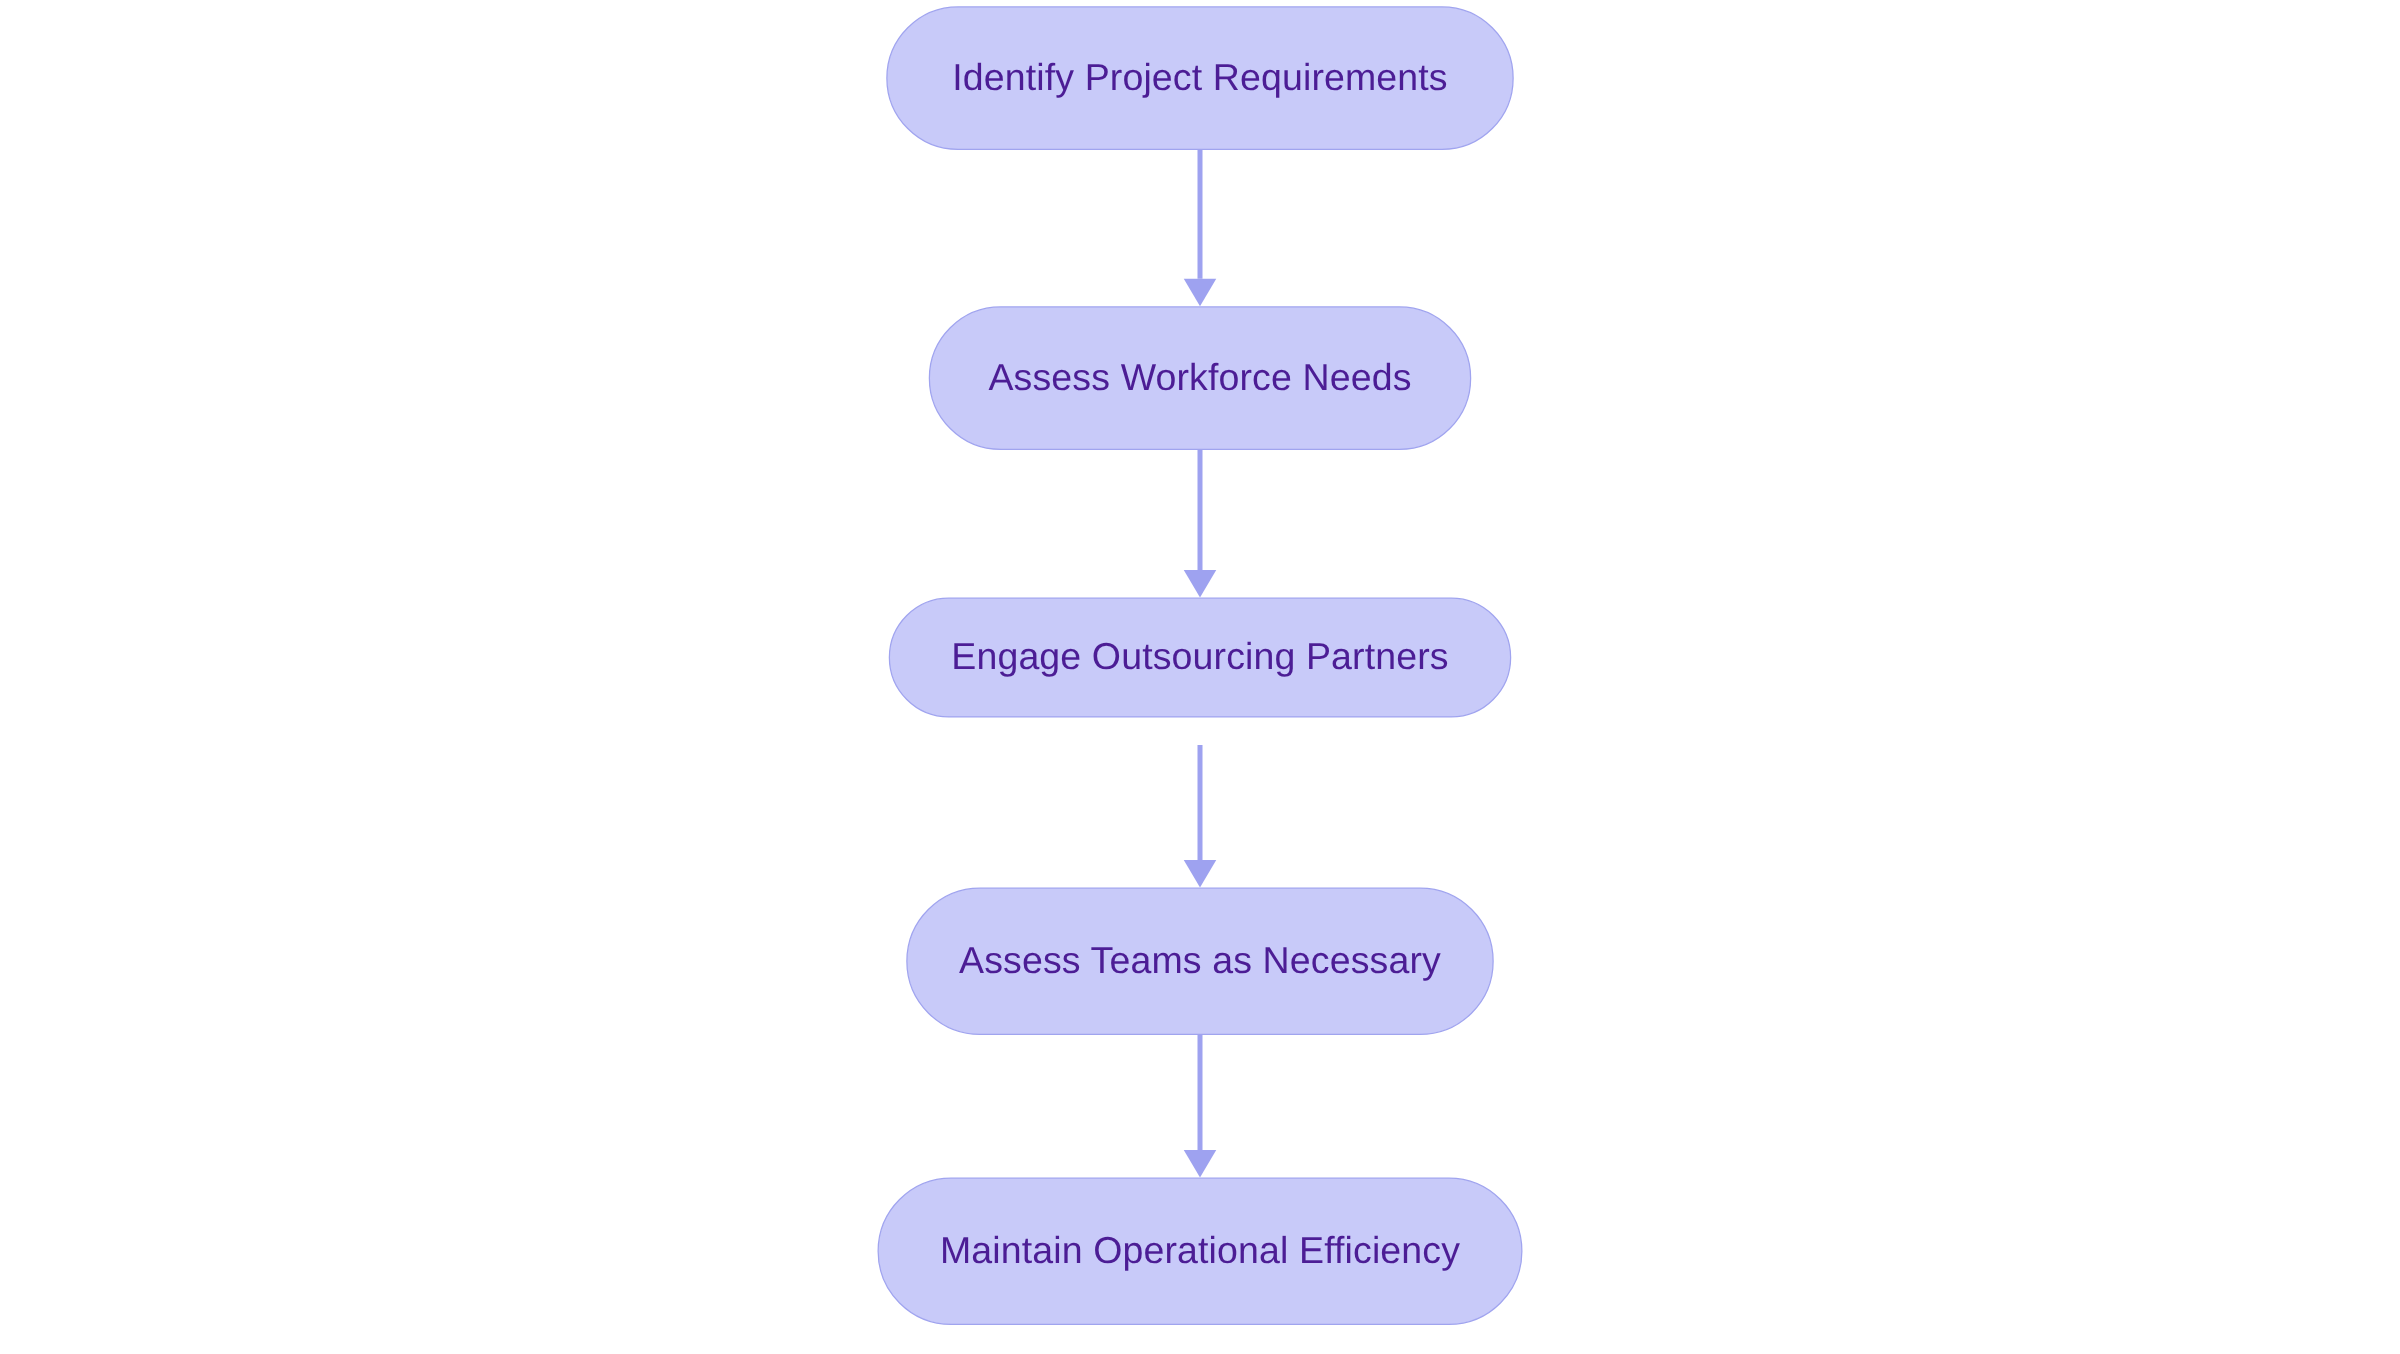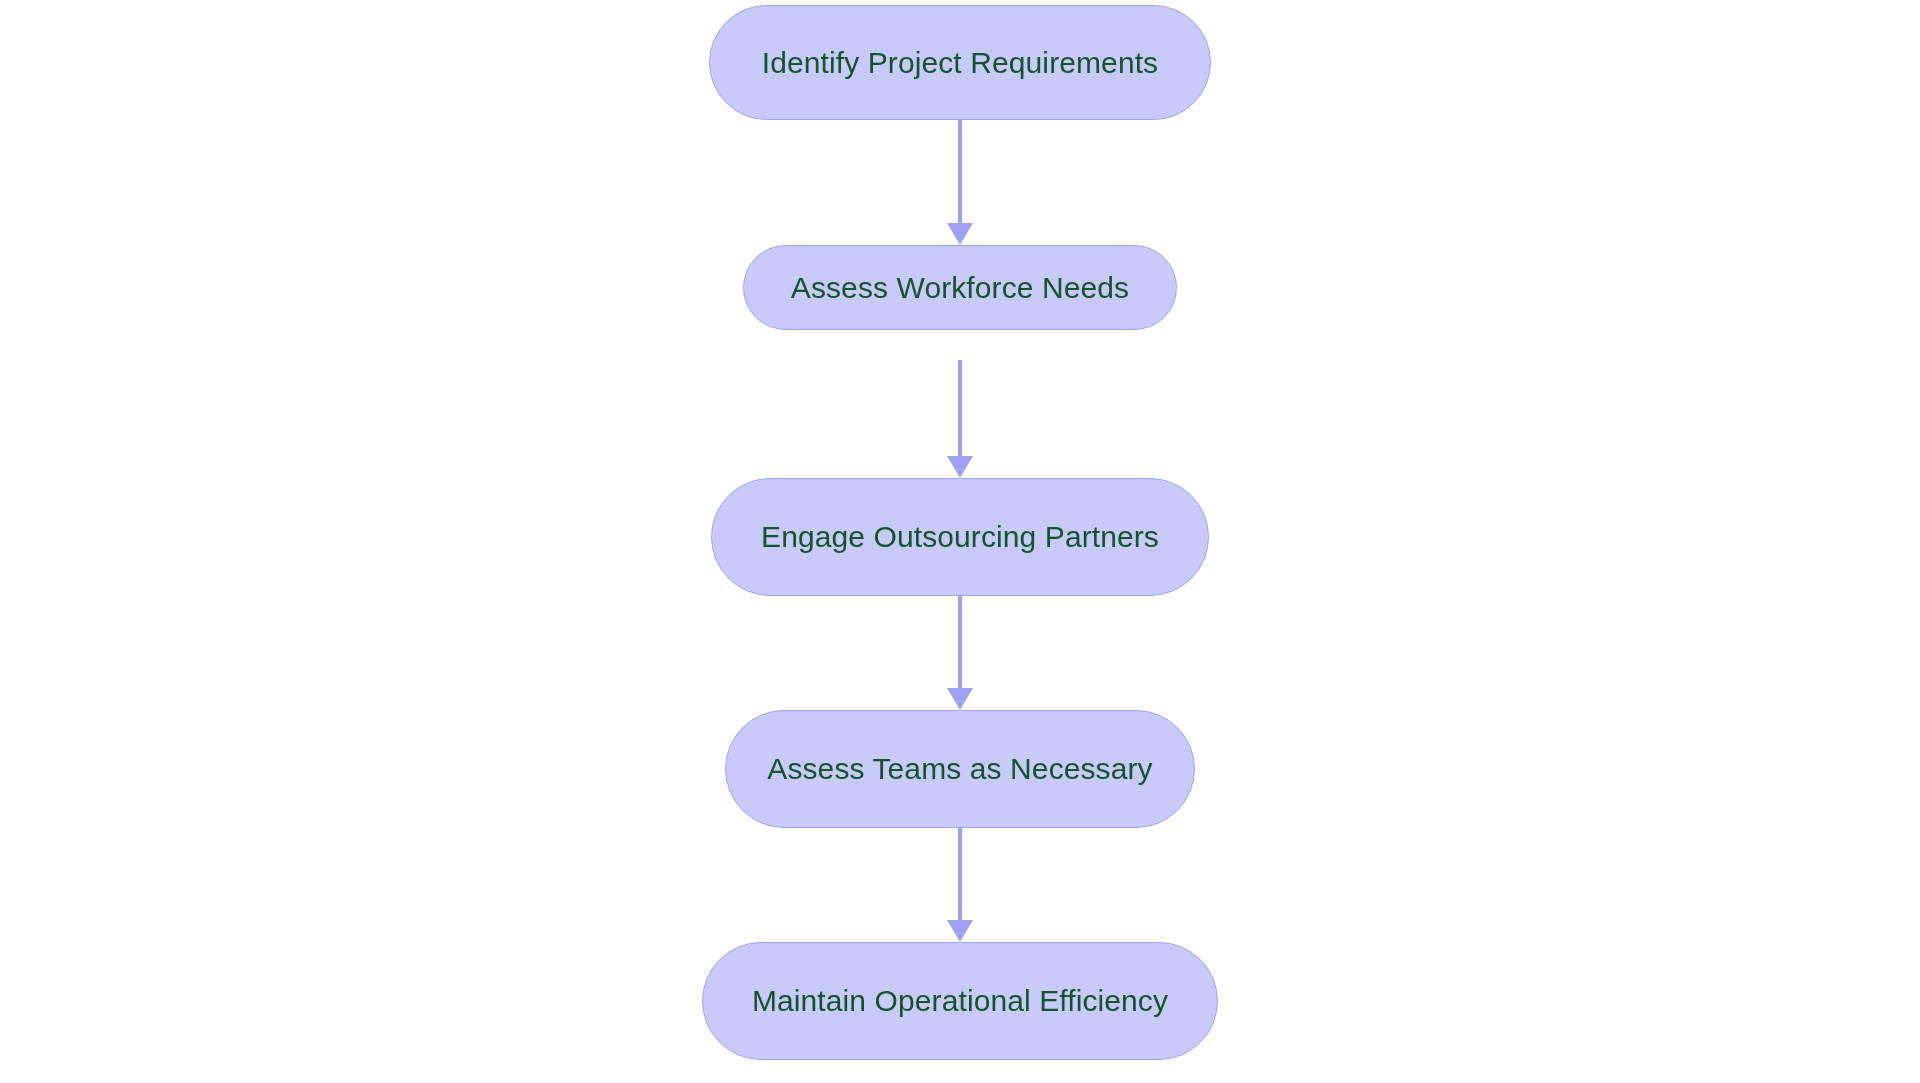--- a/index.html
+++ b/index.html
@@ -29,34 +29,34 @@
     display: flex;
     align-items: center;
     justify-content: center;
     background: #c8caf9;
     border: 1.6px solid #a0a4ef;
     border-radius: 999px;
     transform: translateX(-50%);
     left: 960px;
   }
   .flow-node-label {
-    color: #14532d;
+    color: #4c1d95;
     font-family: "Liberation Sans", sans-serif;
     font-size: 30px;
     font-weight: 400;
     letter-spacing: 0.1px;
     line-height: 1;
     white-space: nowrap;
     user-select: none;
   }
 
   
   #node-1 { top: 5px;   width: 502px; height: 115px; }
-  #node-2 { top: 245px; width: 434px; height: 85px; }
-  #node-3 { top: 478px; width: 498px; height: 118px; }
+  #node-2 { top: 245px; width: 434px; height: 115px; }
+  #node-3 { top: 478px; width: 498px; height: 96px; }
   #node-4 { top: 710px; width: 470px; height: 118px; }
   #node-5 { top: 942px; width: 516px; height: 118px; }
 
   
   .flow-connector {
     position: absolute;
     left: 960px;
     transform: translateX(-50%);
     width: 30px;
   }

